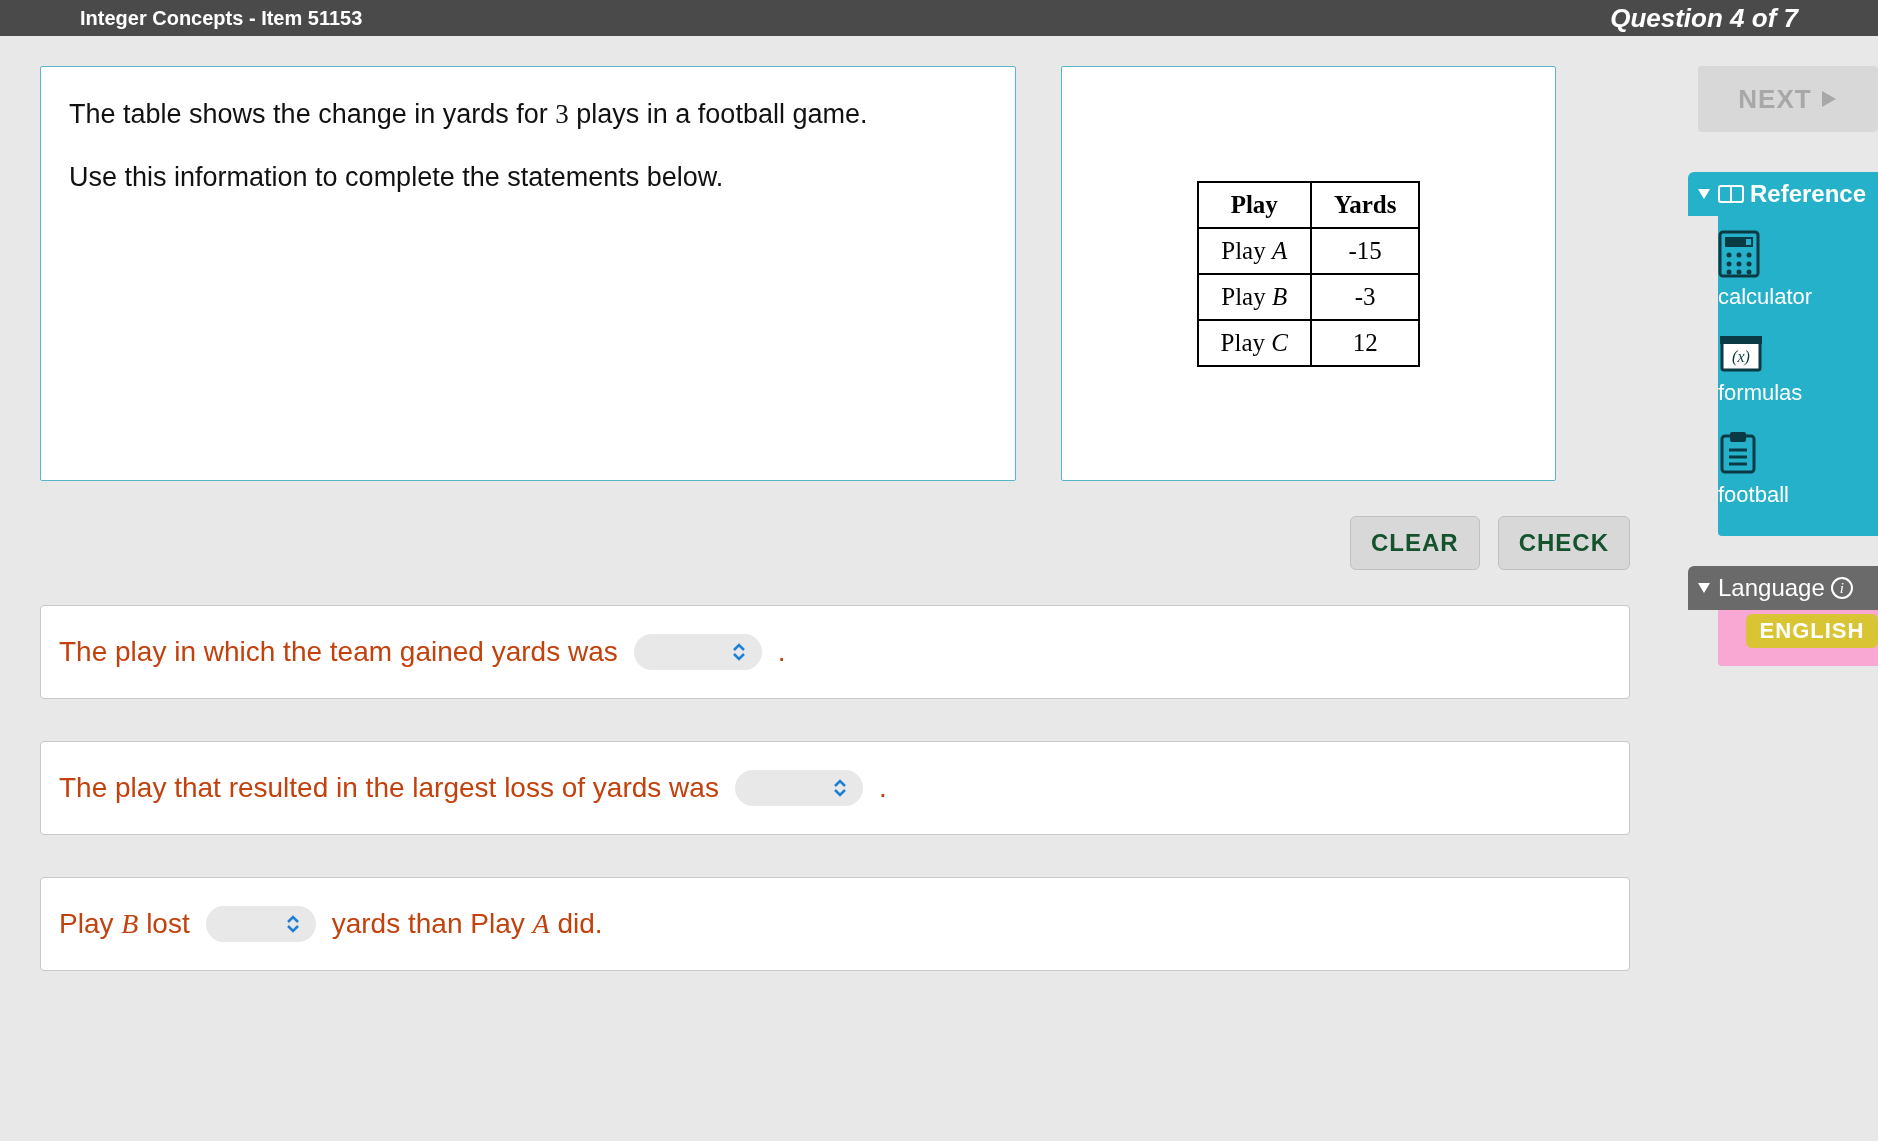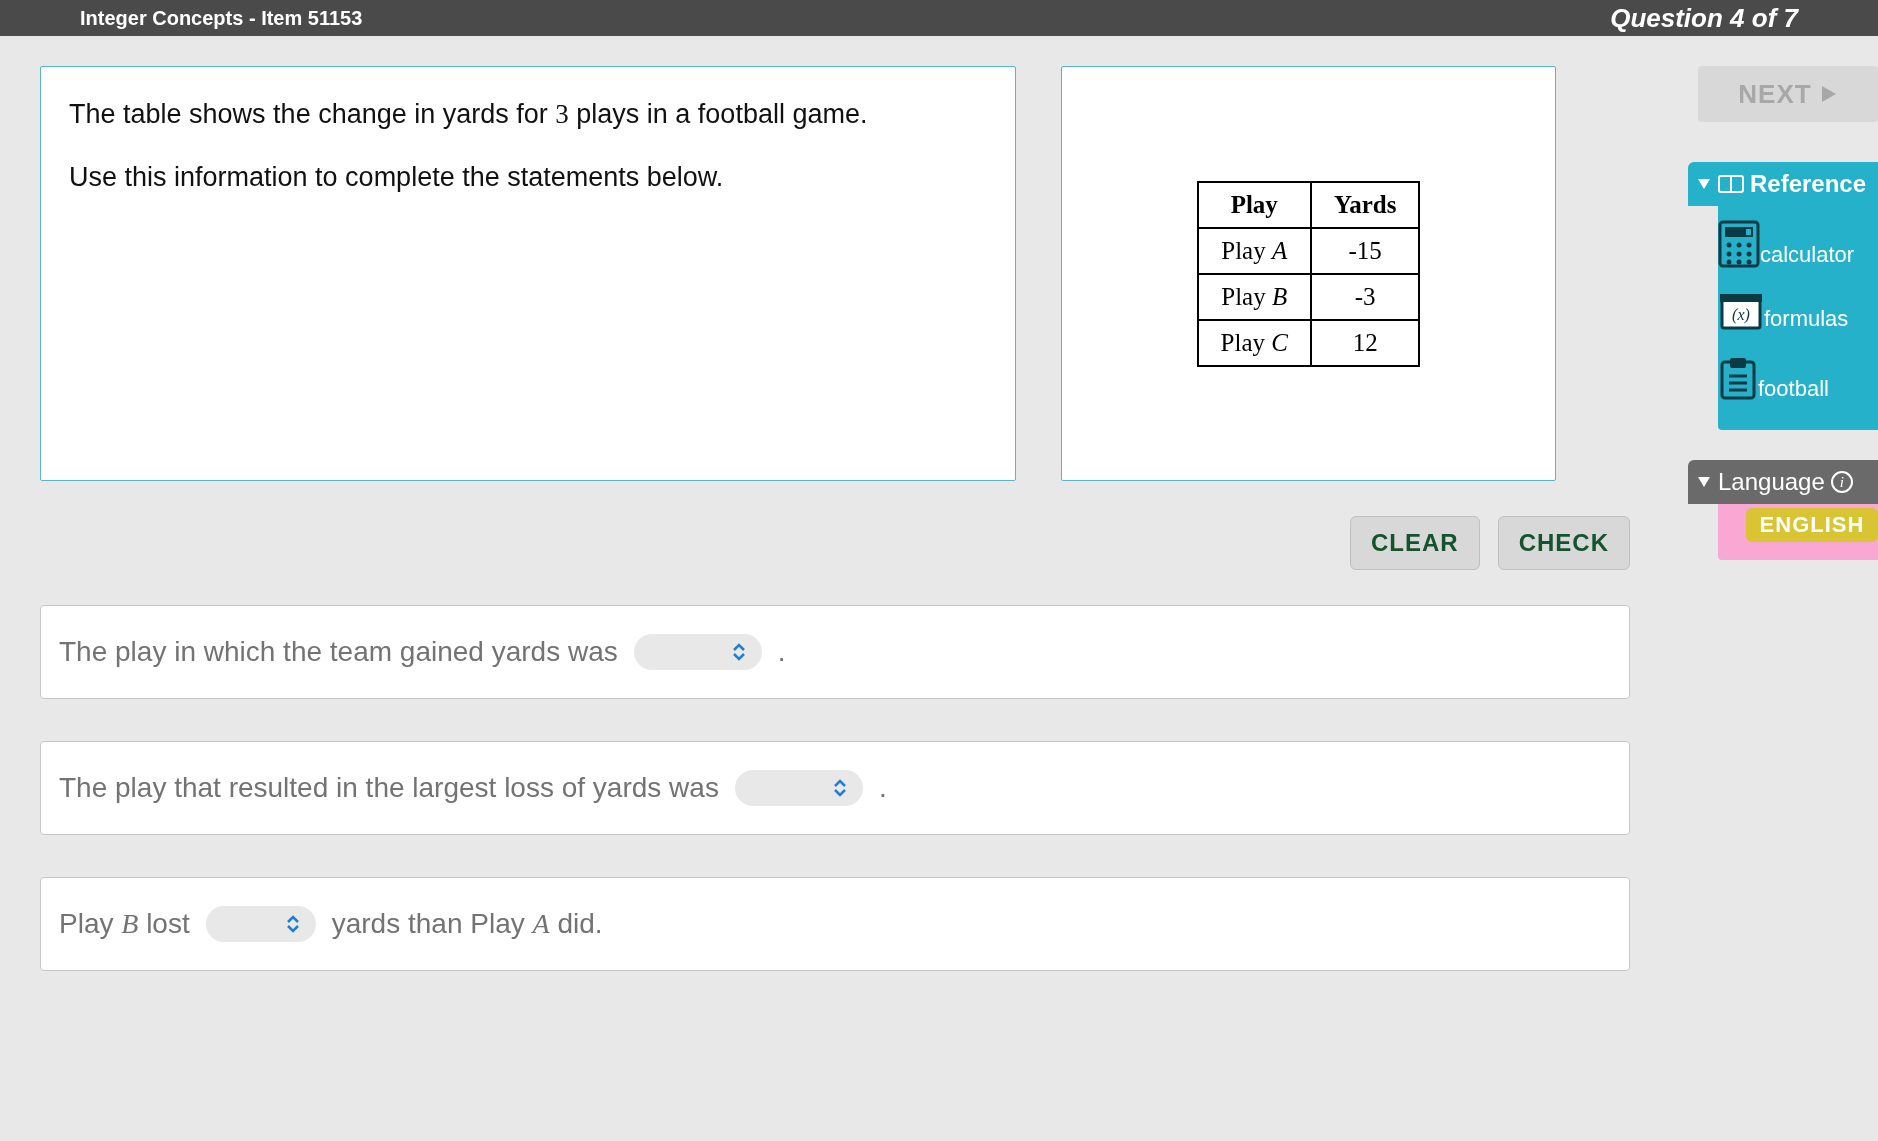--- a/index.html
+++ b/index.html
@@ -86,21 +86,21 @@
   letter-spacing: 1px;
 }
 .statement-box {
   background: #fff;
   border: 1px solid #c8c8c8;
   border-radius: 4px;
   padding: 28px 18px;
   width: 1590px;
   margin-bottom: 42px;
   font-size: 28px;
-  color: #737373;
+  color: #c2410c;
   display: flex;
   align-items: center;
   flex-wrap: wrap;
   gap: 10px;
 }
 .dropdown-pill {
   display: inline-flex;
   align-items: center;
   justify-content: flex-end;
   background: #e8e8e8;
@@ -116,21 +116,21 @@
   position: absolute;
   right: 0;
   top: 30px;
   width: 180px;
 }
 .next-btn {
   background: #d8d8d8;
   border: none;
   border-radius: 4px;
   width: 180px;
-  height: 56px;
+  height: 66px;
   font-size: 26px;
   font-weight: bold;
   color: #a8a8a8;
   cursor: pointer;
   display: flex;
   align-items: center;
   justify-content: center;
   gap: 8px;
   margin-bottom: 40px;
   letter-spacing: 1px;
@@ -153,21 +153,23 @@
   gap: 6px;
   padding: 8px 8px;
   border-radius: 6px 0 0 0;
   margin-left: -30px;
   width: 190px;
   cursor: pointer;
   text-align: center;
 }
 .ref-item {
   display: flex;
-  align-items: flex-end;
+  flex-direction: column;
+  align-items: flex-start;
+  gap: 6px;
   padding: 14px 0 10px 0;
   cursor: pointer;
 }
 .ref-item-label { font-size: 22px; }
 .lang-panel {
   margin-top: 30px;
   margin-left: 20px;
   width: 188px;
   background: #f9a8d4;
   border-radius: 4px 0 0 4px;

